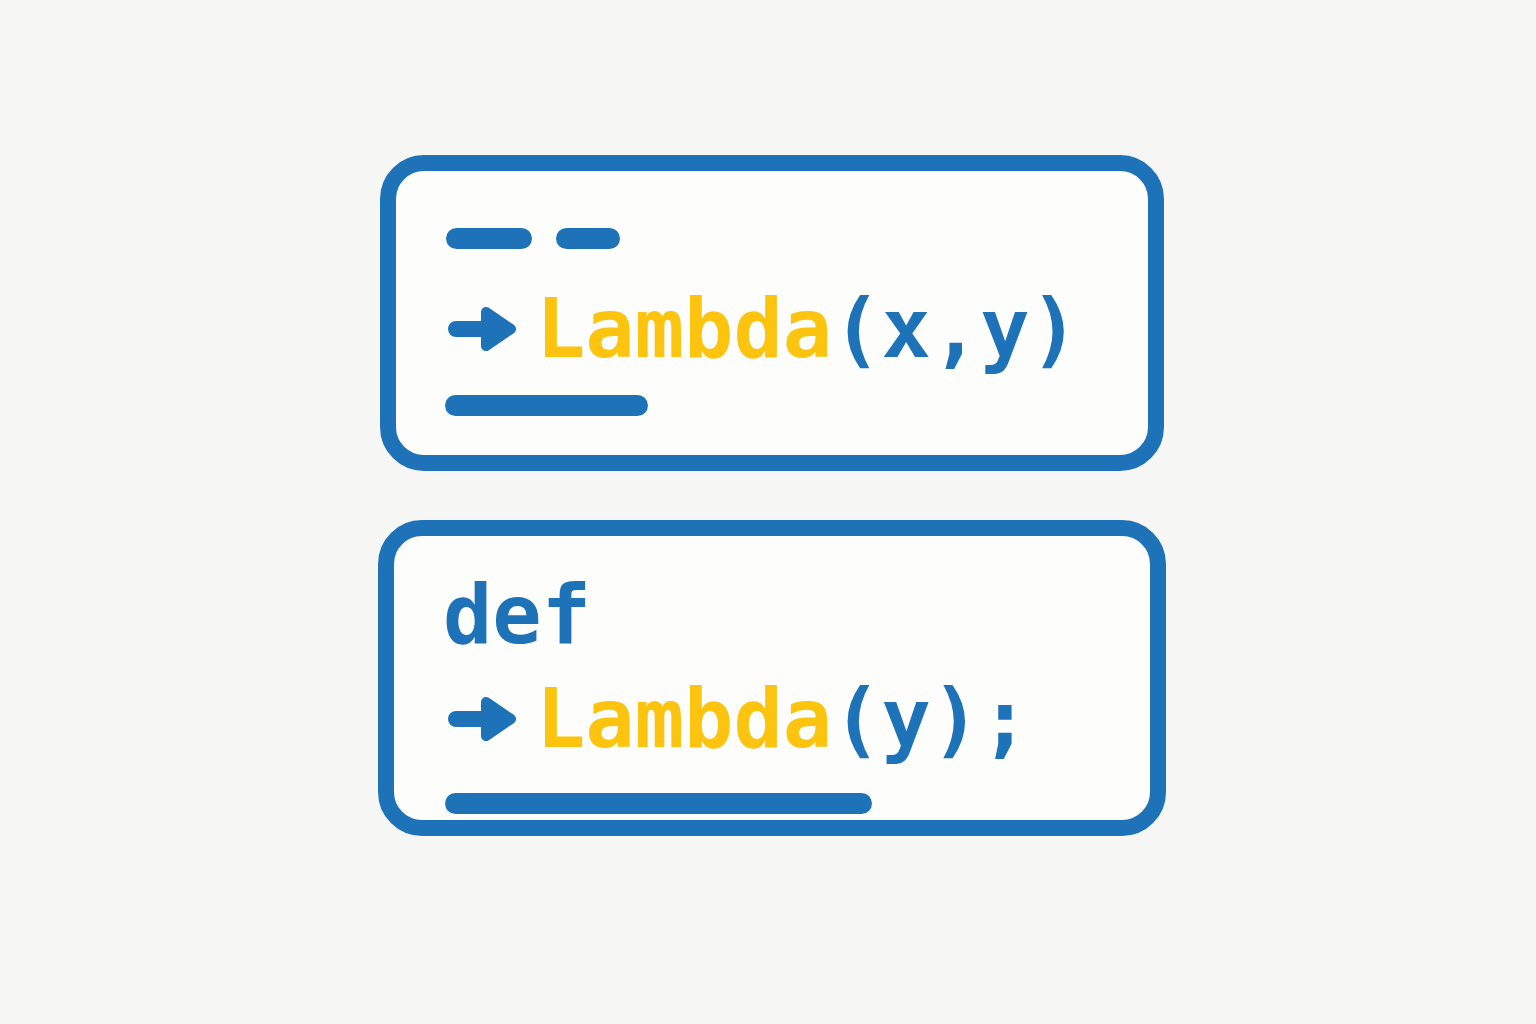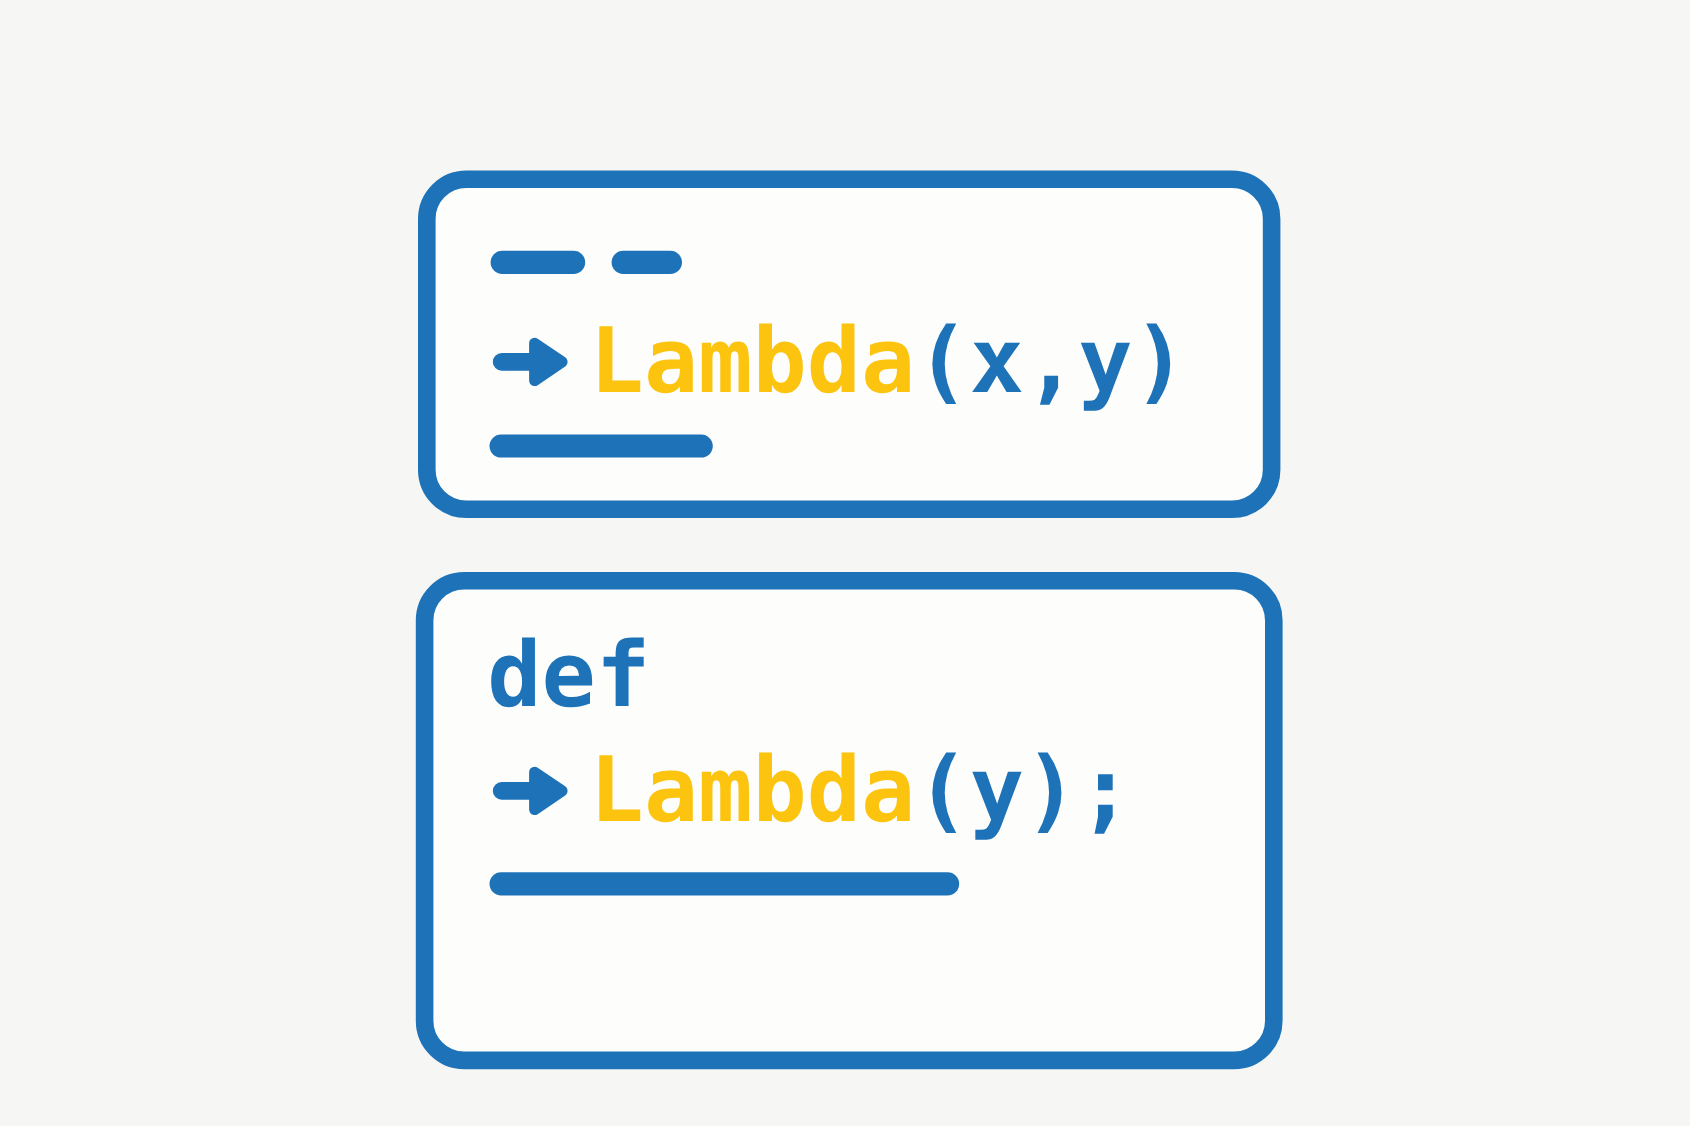--- a/index.html
+++ b/index.html
@@ -17,21 +17,21 @@
   }
   .stage{position:absolute;inset:0;padding-left:25px;}
   .card{
     position:absolute;
     background:var(--card-bg);
     border:16px solid var(--blue);
     border-radius:44px;
     box-sizing:border-box;
   }
   .card-lambda{left:380px;top:155px;width:784px;height:316px;}
-  .card-def{left:378px;top:520px;width:788px;height:452px;}
+  .card-def{left:378px;top:520px;width:788px;height:316px;}
   .pill{
     position:absolute;
     background:var(--blue);
     border-radius:11px;
     height:21px;
   }
   .dash-1{left:50px;top:57px;width:86px;}
   .dash-2{left:160px;top:57px;width:64px;}
   .underbar-1{left:49px;top:224px;width:203px;}
   .underbar-2{left:51px;top:257px;width:427px;}

